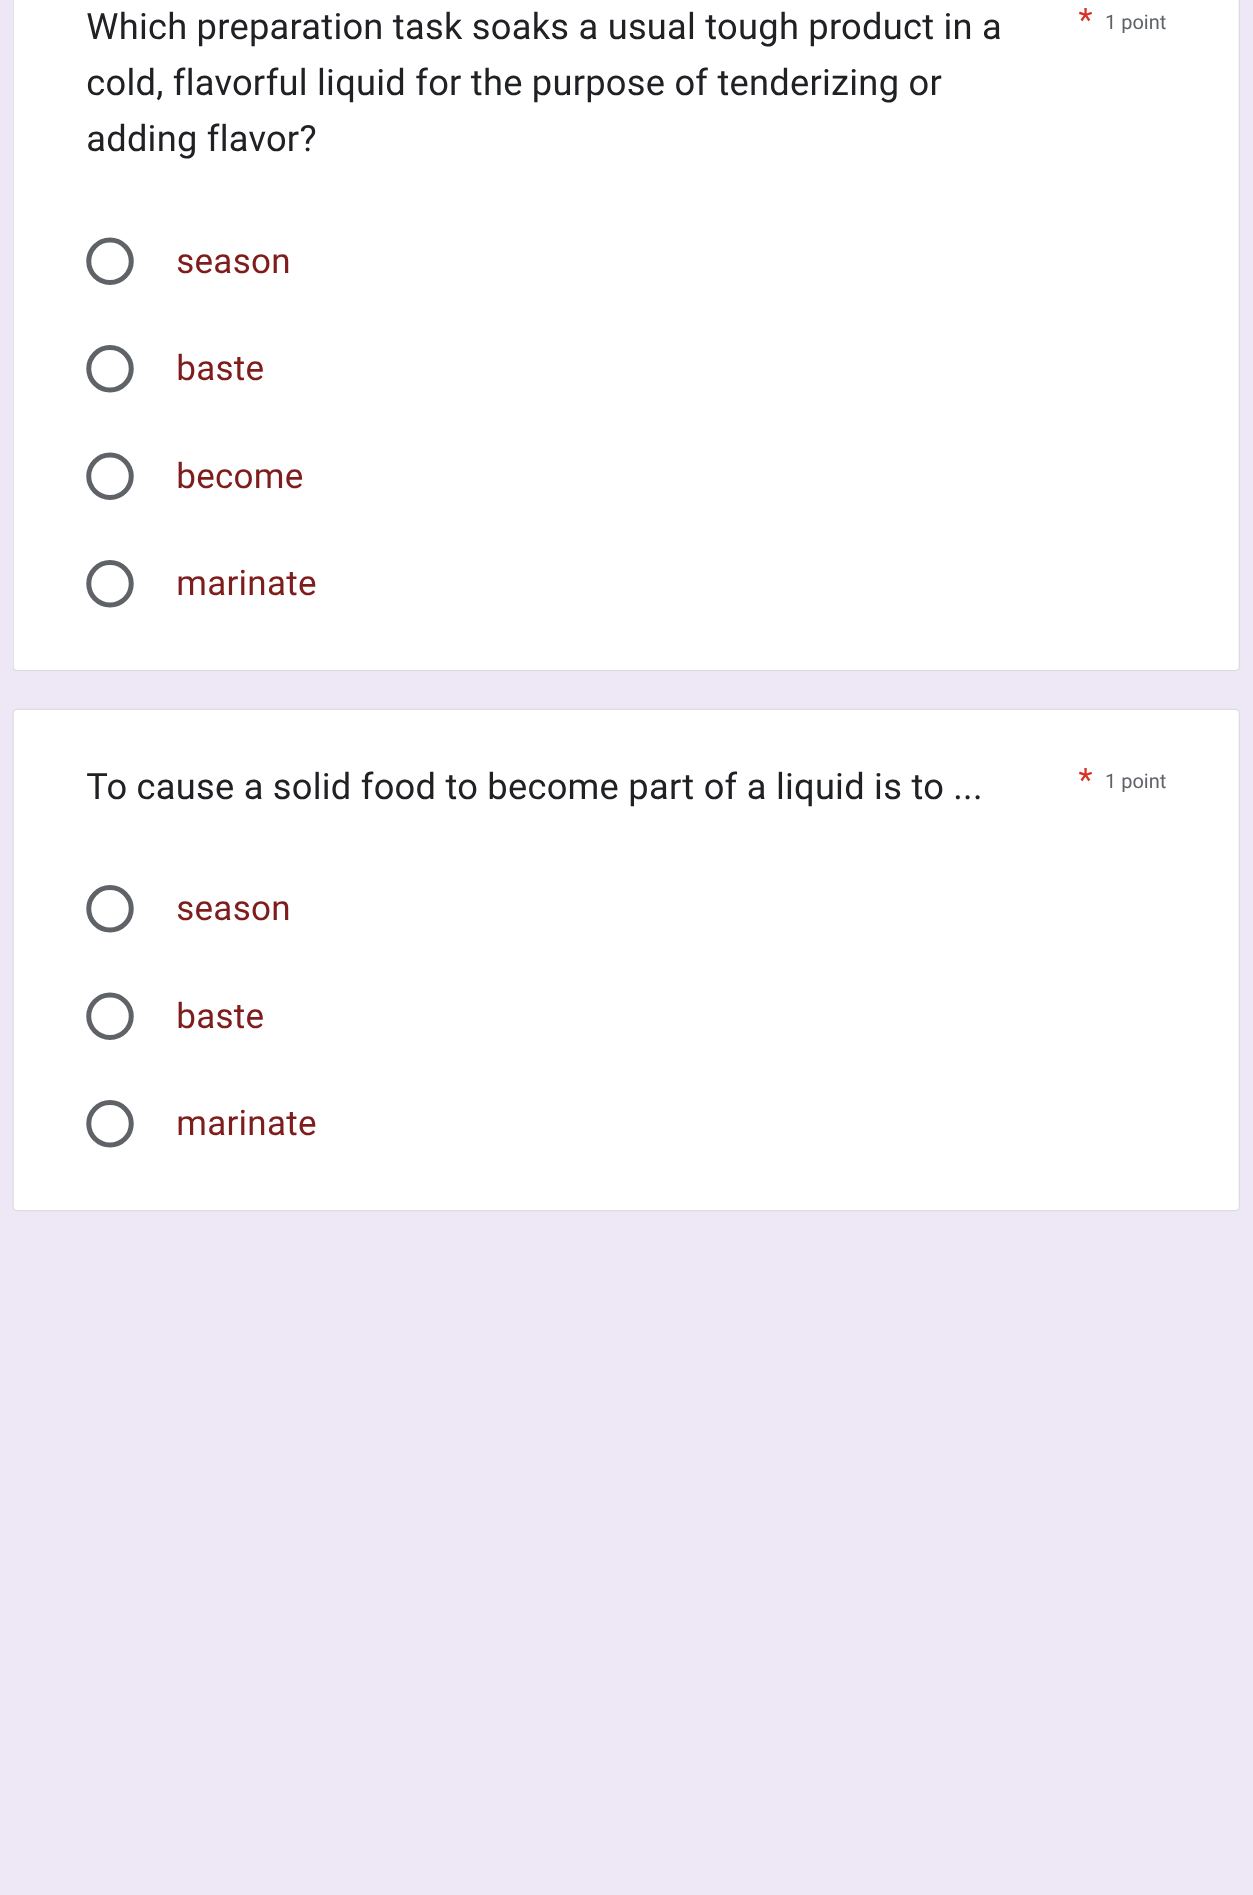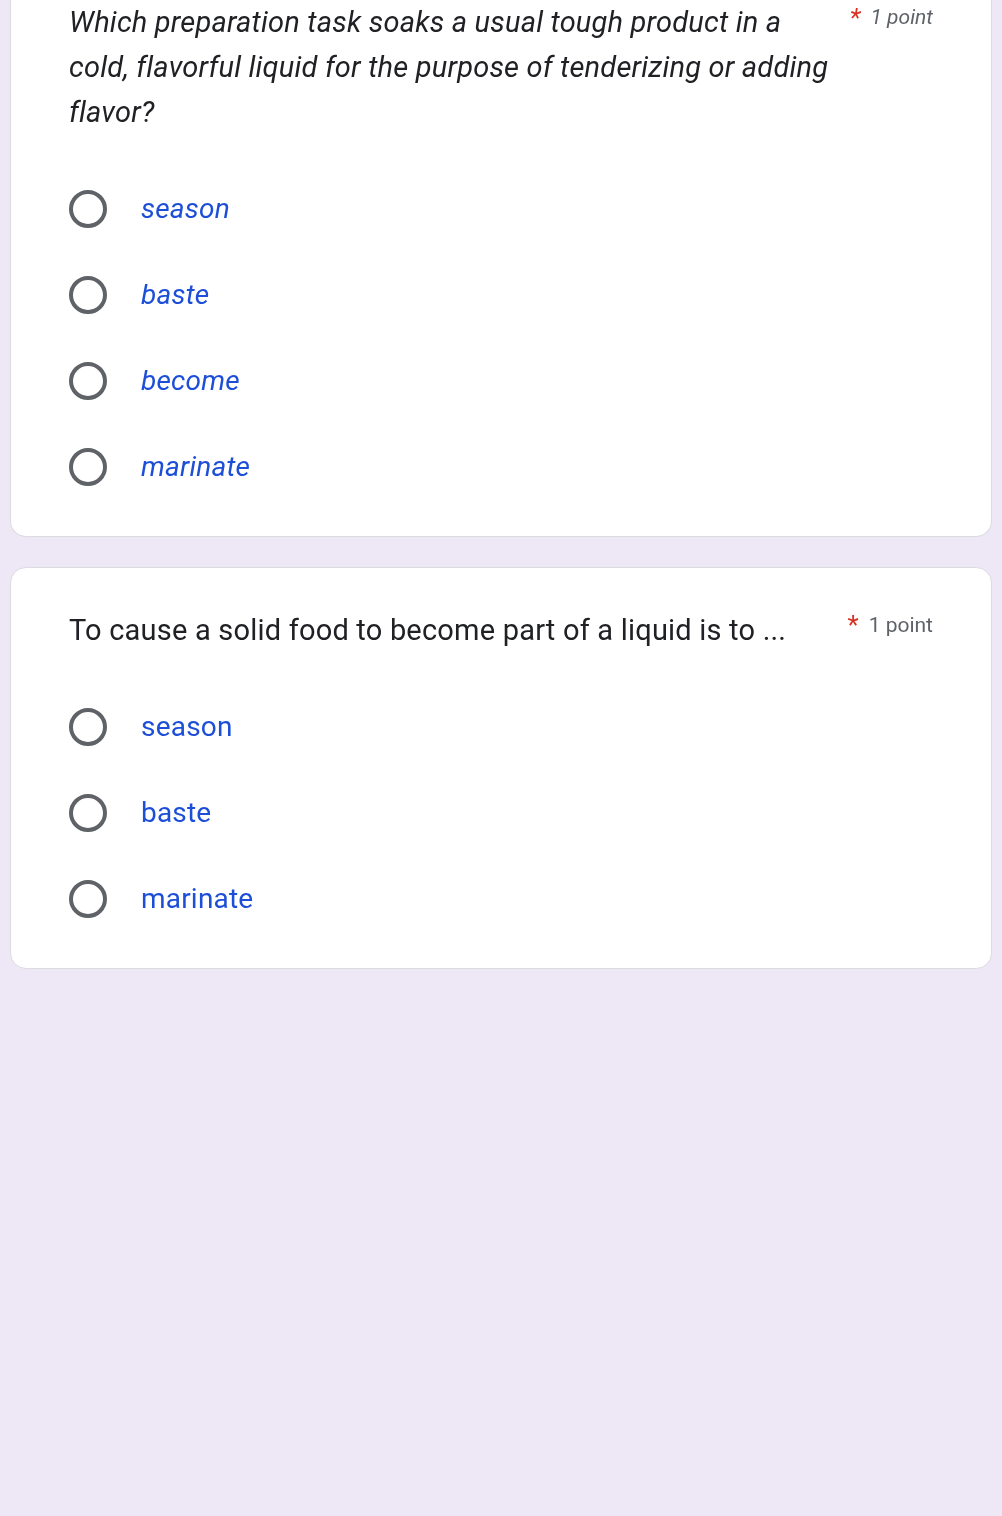--- a/index.html
+++ b/index.html
@@ -9,31 +9,30 @@
     }
     body {
       font-family: 'Google Sans', Roboto, Arial, sans-serif;
       background-color: #ede7f6;
       padding: 0;
       width: 1002px;
     }
     .question-card {
       background-color: #ffffff;
       border: 1px solid #dadce0;
-      border-radius: 16px;
+      border-radius: 4px;
       padding: 40px 58px 50px 58px;
       margin: 0 10px 30px 10px;
     }
     .question-card.first {
       border-top-left-radius: 0;
       border-top-right-radius: 0;
       border-top: none;
       margin-top: 0;
       padding-top: 0;
-      font-style: italic;
     }
     .question-header {
       display: flex;
       align-items: flex-start;
       justify-content: space-between;
       margin-bottom: 55px;
     }
     .question-text {
       font-size: 29px;
       line-height: 1.55;
@@ -49,21 +48,21 @@
       padding-top: 4px;
     }
     .required-asterisk {
       color: #d93025;
       font-size: 26px;
       margin-right: 10px;
       line-height: 1;
     }
     .points-text {
       color: #5f6368;
-      font-size: 21px;
+      font-size: 16px;
     }
     .options-container {
       display: flex;
       flex-direction: column;
       gap: 48px;
     }
     .option-row {
       display: flex;
       align-items: center;
       cursor: pointer;
@@ -71,21 +70,21 @@
     .radio-circle {
       width: 38px;
       height: 38px;
       border: 4px solid #5f6368;
       border-radius: 50%;
       flex-shrink: 0;
       margin-right: 34px;
     }
     .option-label {
       font-size: 28px;
-      color: #1d4ed8;
+      color: #7f1d1d;
       letter-spacing: 0.2px;
     }
   </style>
 </head>
 <body>
 
 <div class="question-card first">
   <div class="question-header">
     <div class="question-text">Which preparation task soaks a usual tough product in a cold, flavorful liquid for the purpose of tenderizing or adding flavor?</div>
     <div class="points-container">

